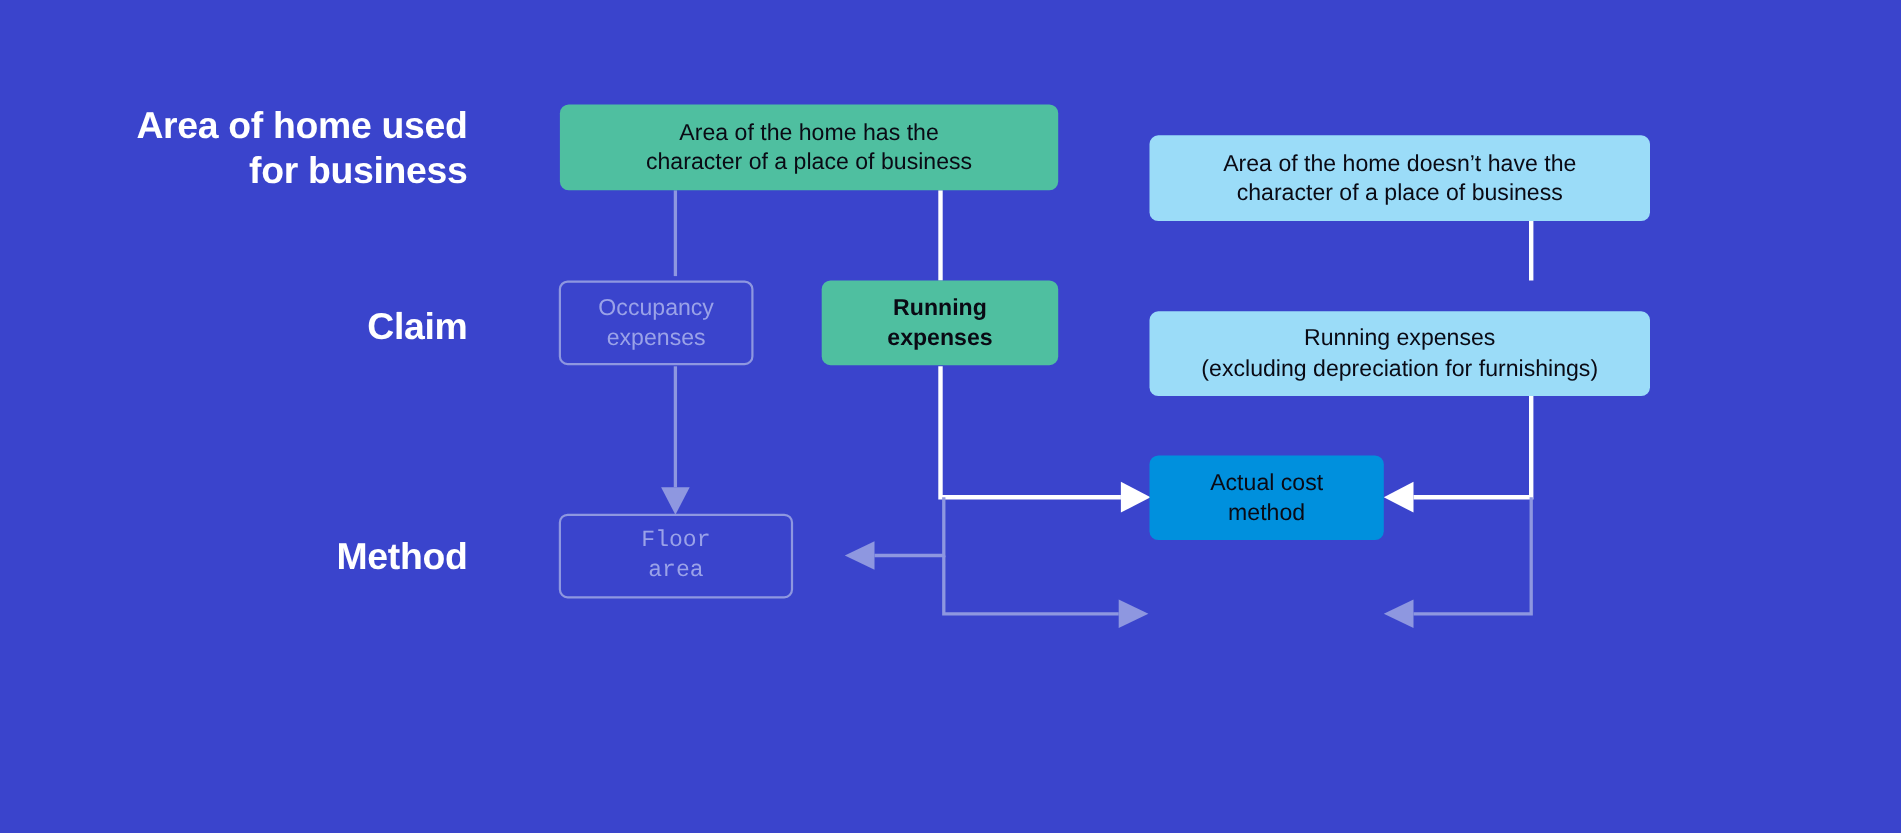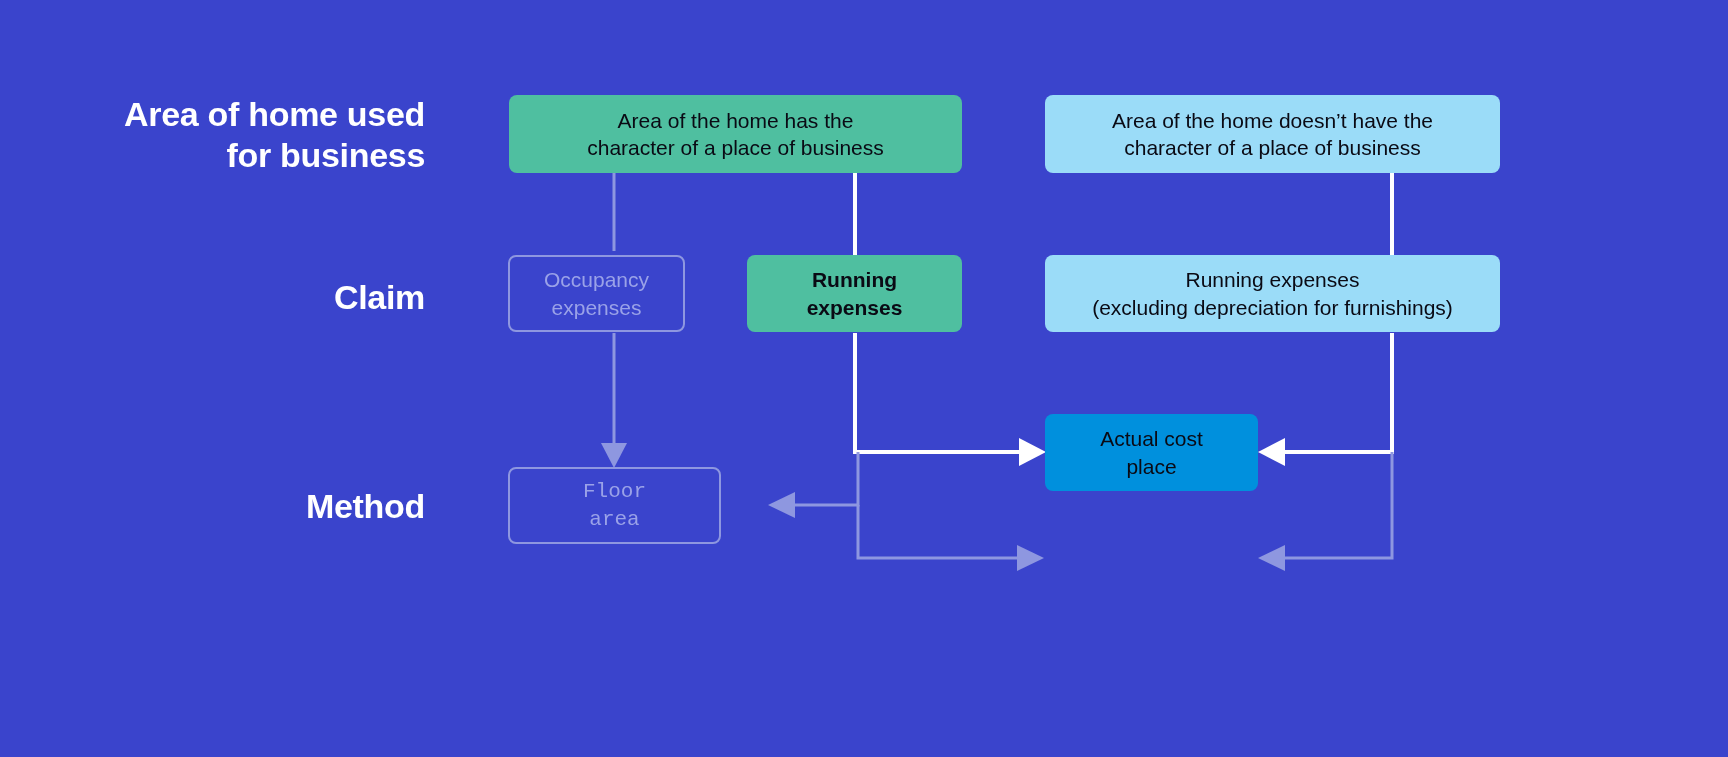--- a/index.html
+++ b/index.html
@@ -32,21 +32,21 @@
     align-items:center;
     justify-content:center;
     text-align:center;
     font-size:21px;
     line-height:1.30;
     padding:6px 26px;
     box-sizing:border-box;
     white-space:pre-line;
   }
   .node.green{background:#4fbfa0;color:#0a0a14;}
-  .node.lightblue{background:#9bdcf8;color:#0a0a14;}
+  .node.lightblue{background:#9bdcf8;color:#0a0a14;margin-top:28px;}
   .node.vivid{background:#0090dd;color:#0a0a14;}
   .node.ghost{
     background:transparent;
     color:#9aa2e8;
     border:2px solid #8e97e0;
   }
 </style>
 </head>
 <body style="background: rgb(58, 68, 204);">
 
@@ -127,16 +127,16 @@
   <div class="node green" style="left:747px;top:255px;width:215px;height:77px;font-weight:bold;">Running
 expenses</div>
 
   <div class="node lightblue" style="left:1045px;top:255px;width:455px;height:77px;">Running expenses
 (excluding depreciation for furnishings)</div>
 
   <div class="node ghost" style="left:508px;top:467px;width:213px;height:77px;font-family:Liberation Mono, monospace;">Floor
 area</div>
 
   <div class="node vivid" style="left:1045px;top:414px;width:213px;height:77px;">Actual cost
-place</div>
+method</div>
 
 
 </div>
 
 </body></html>

